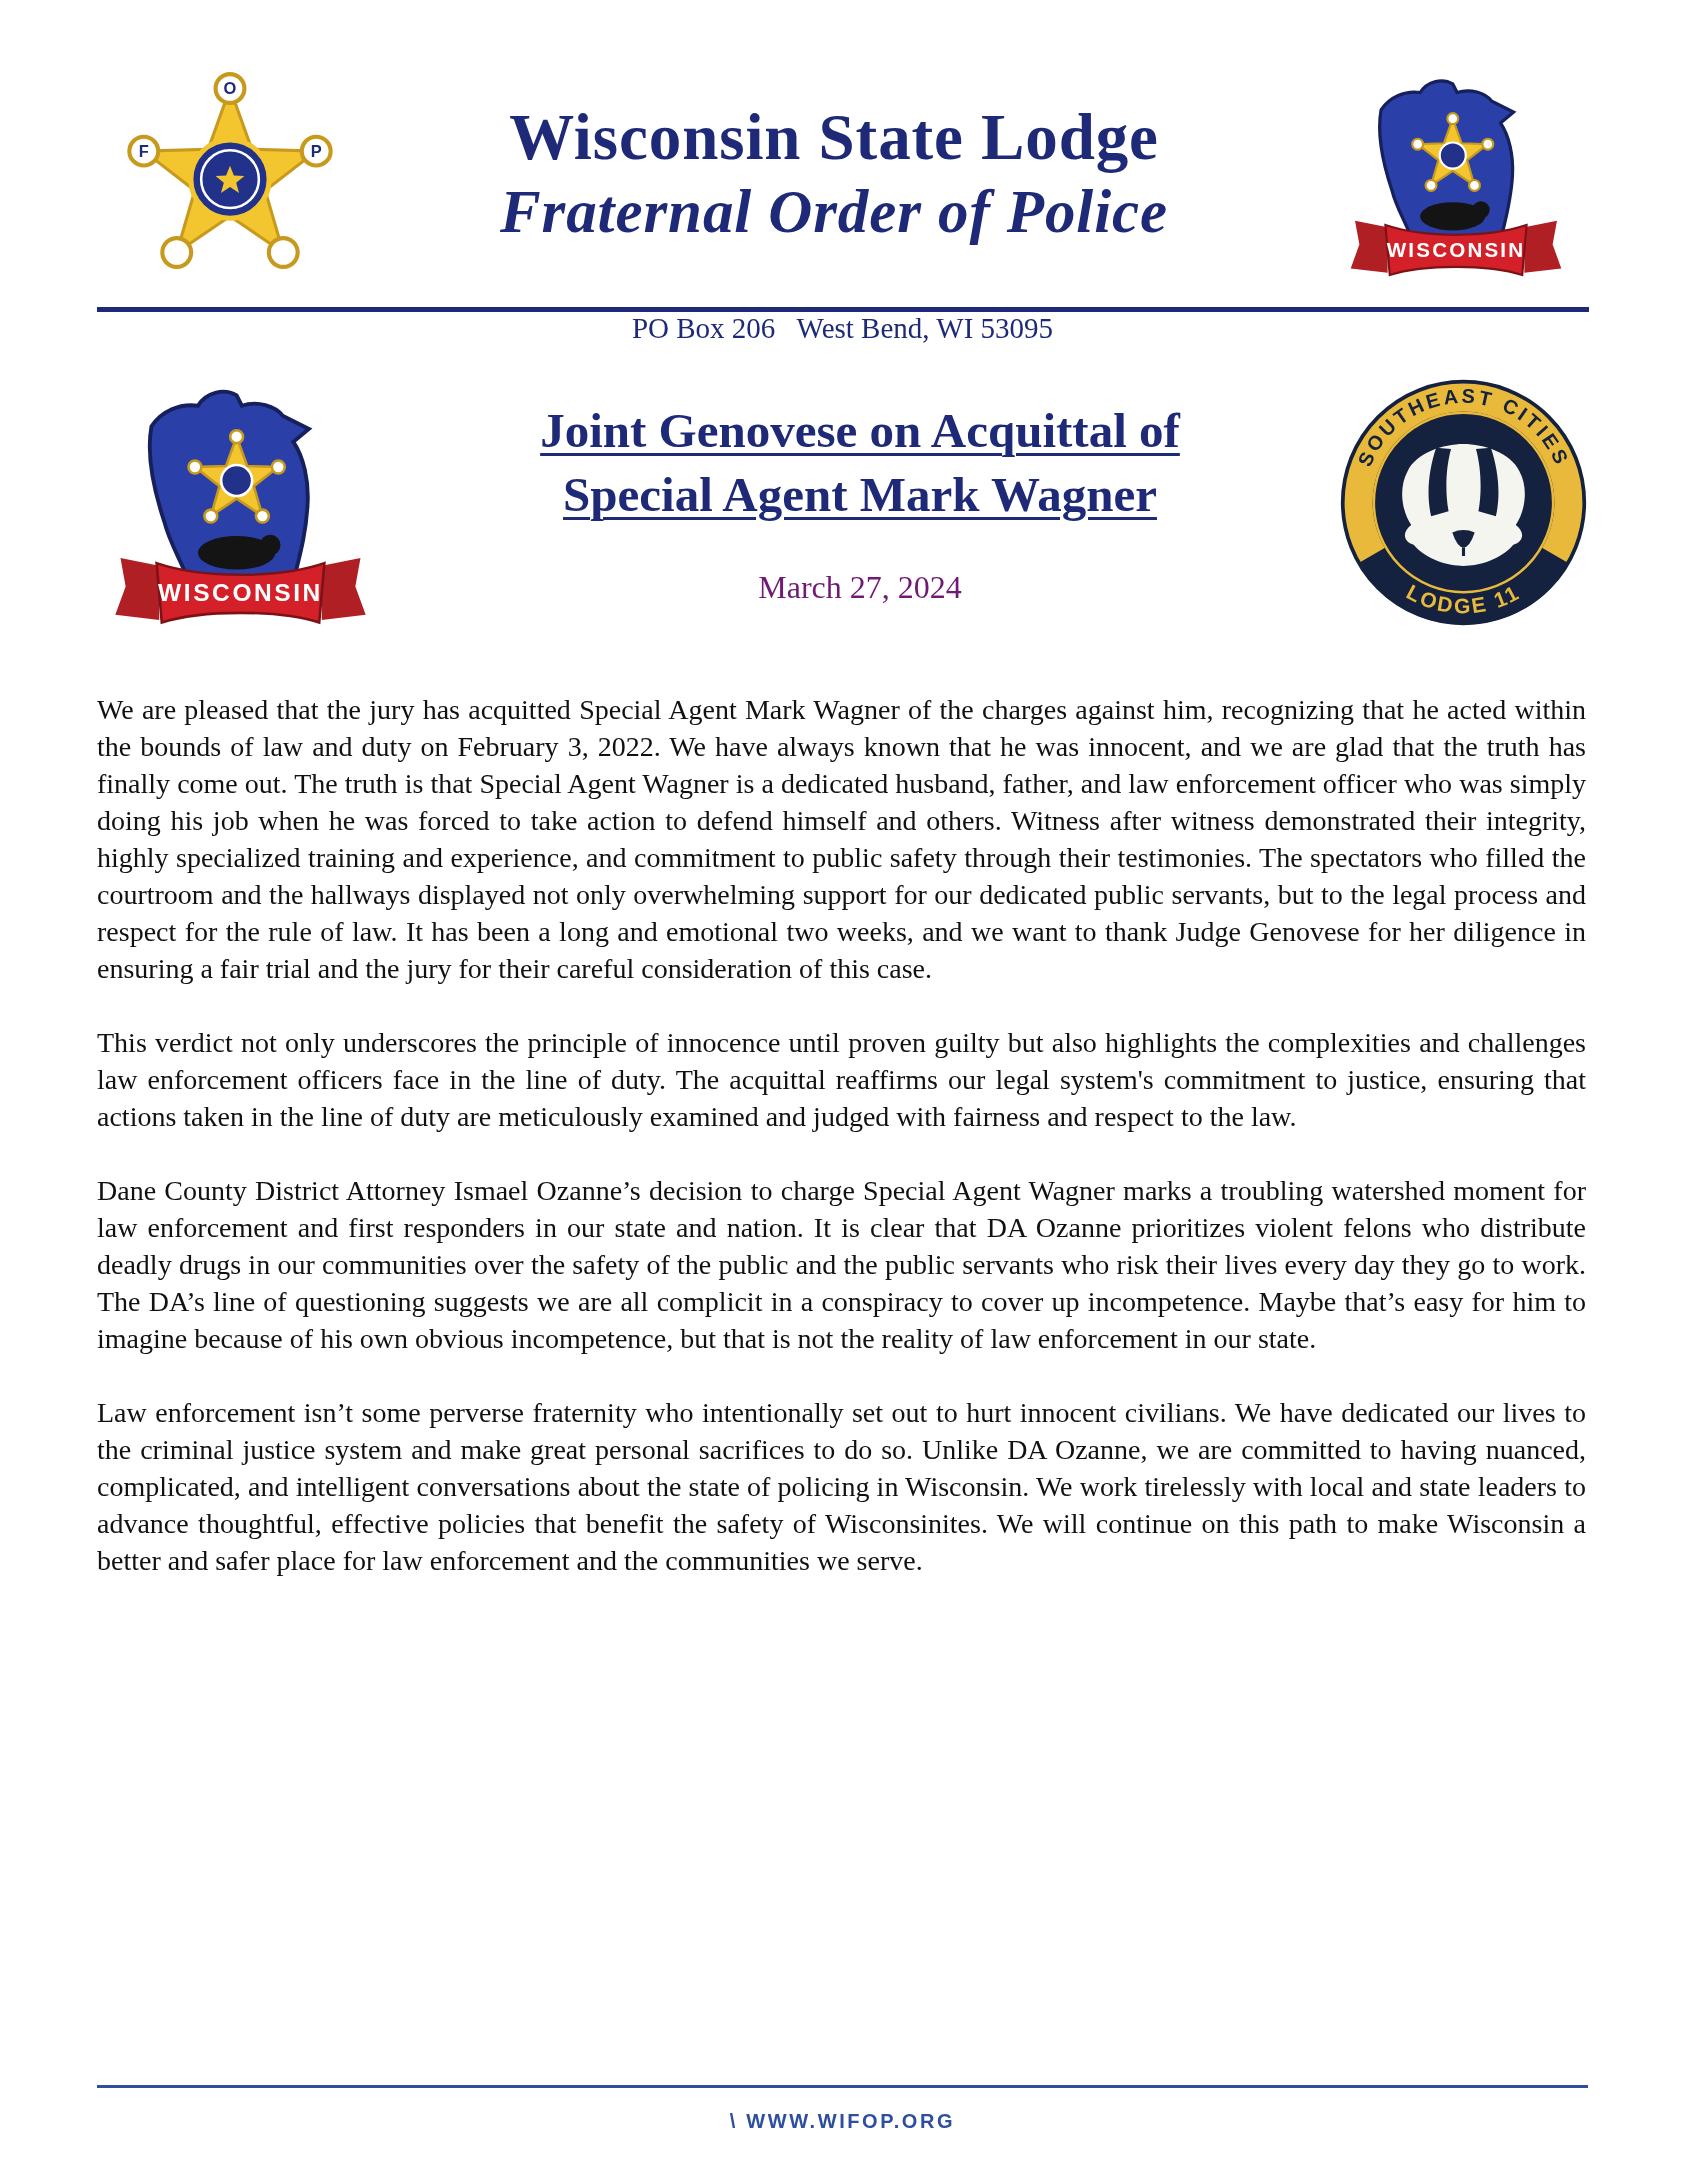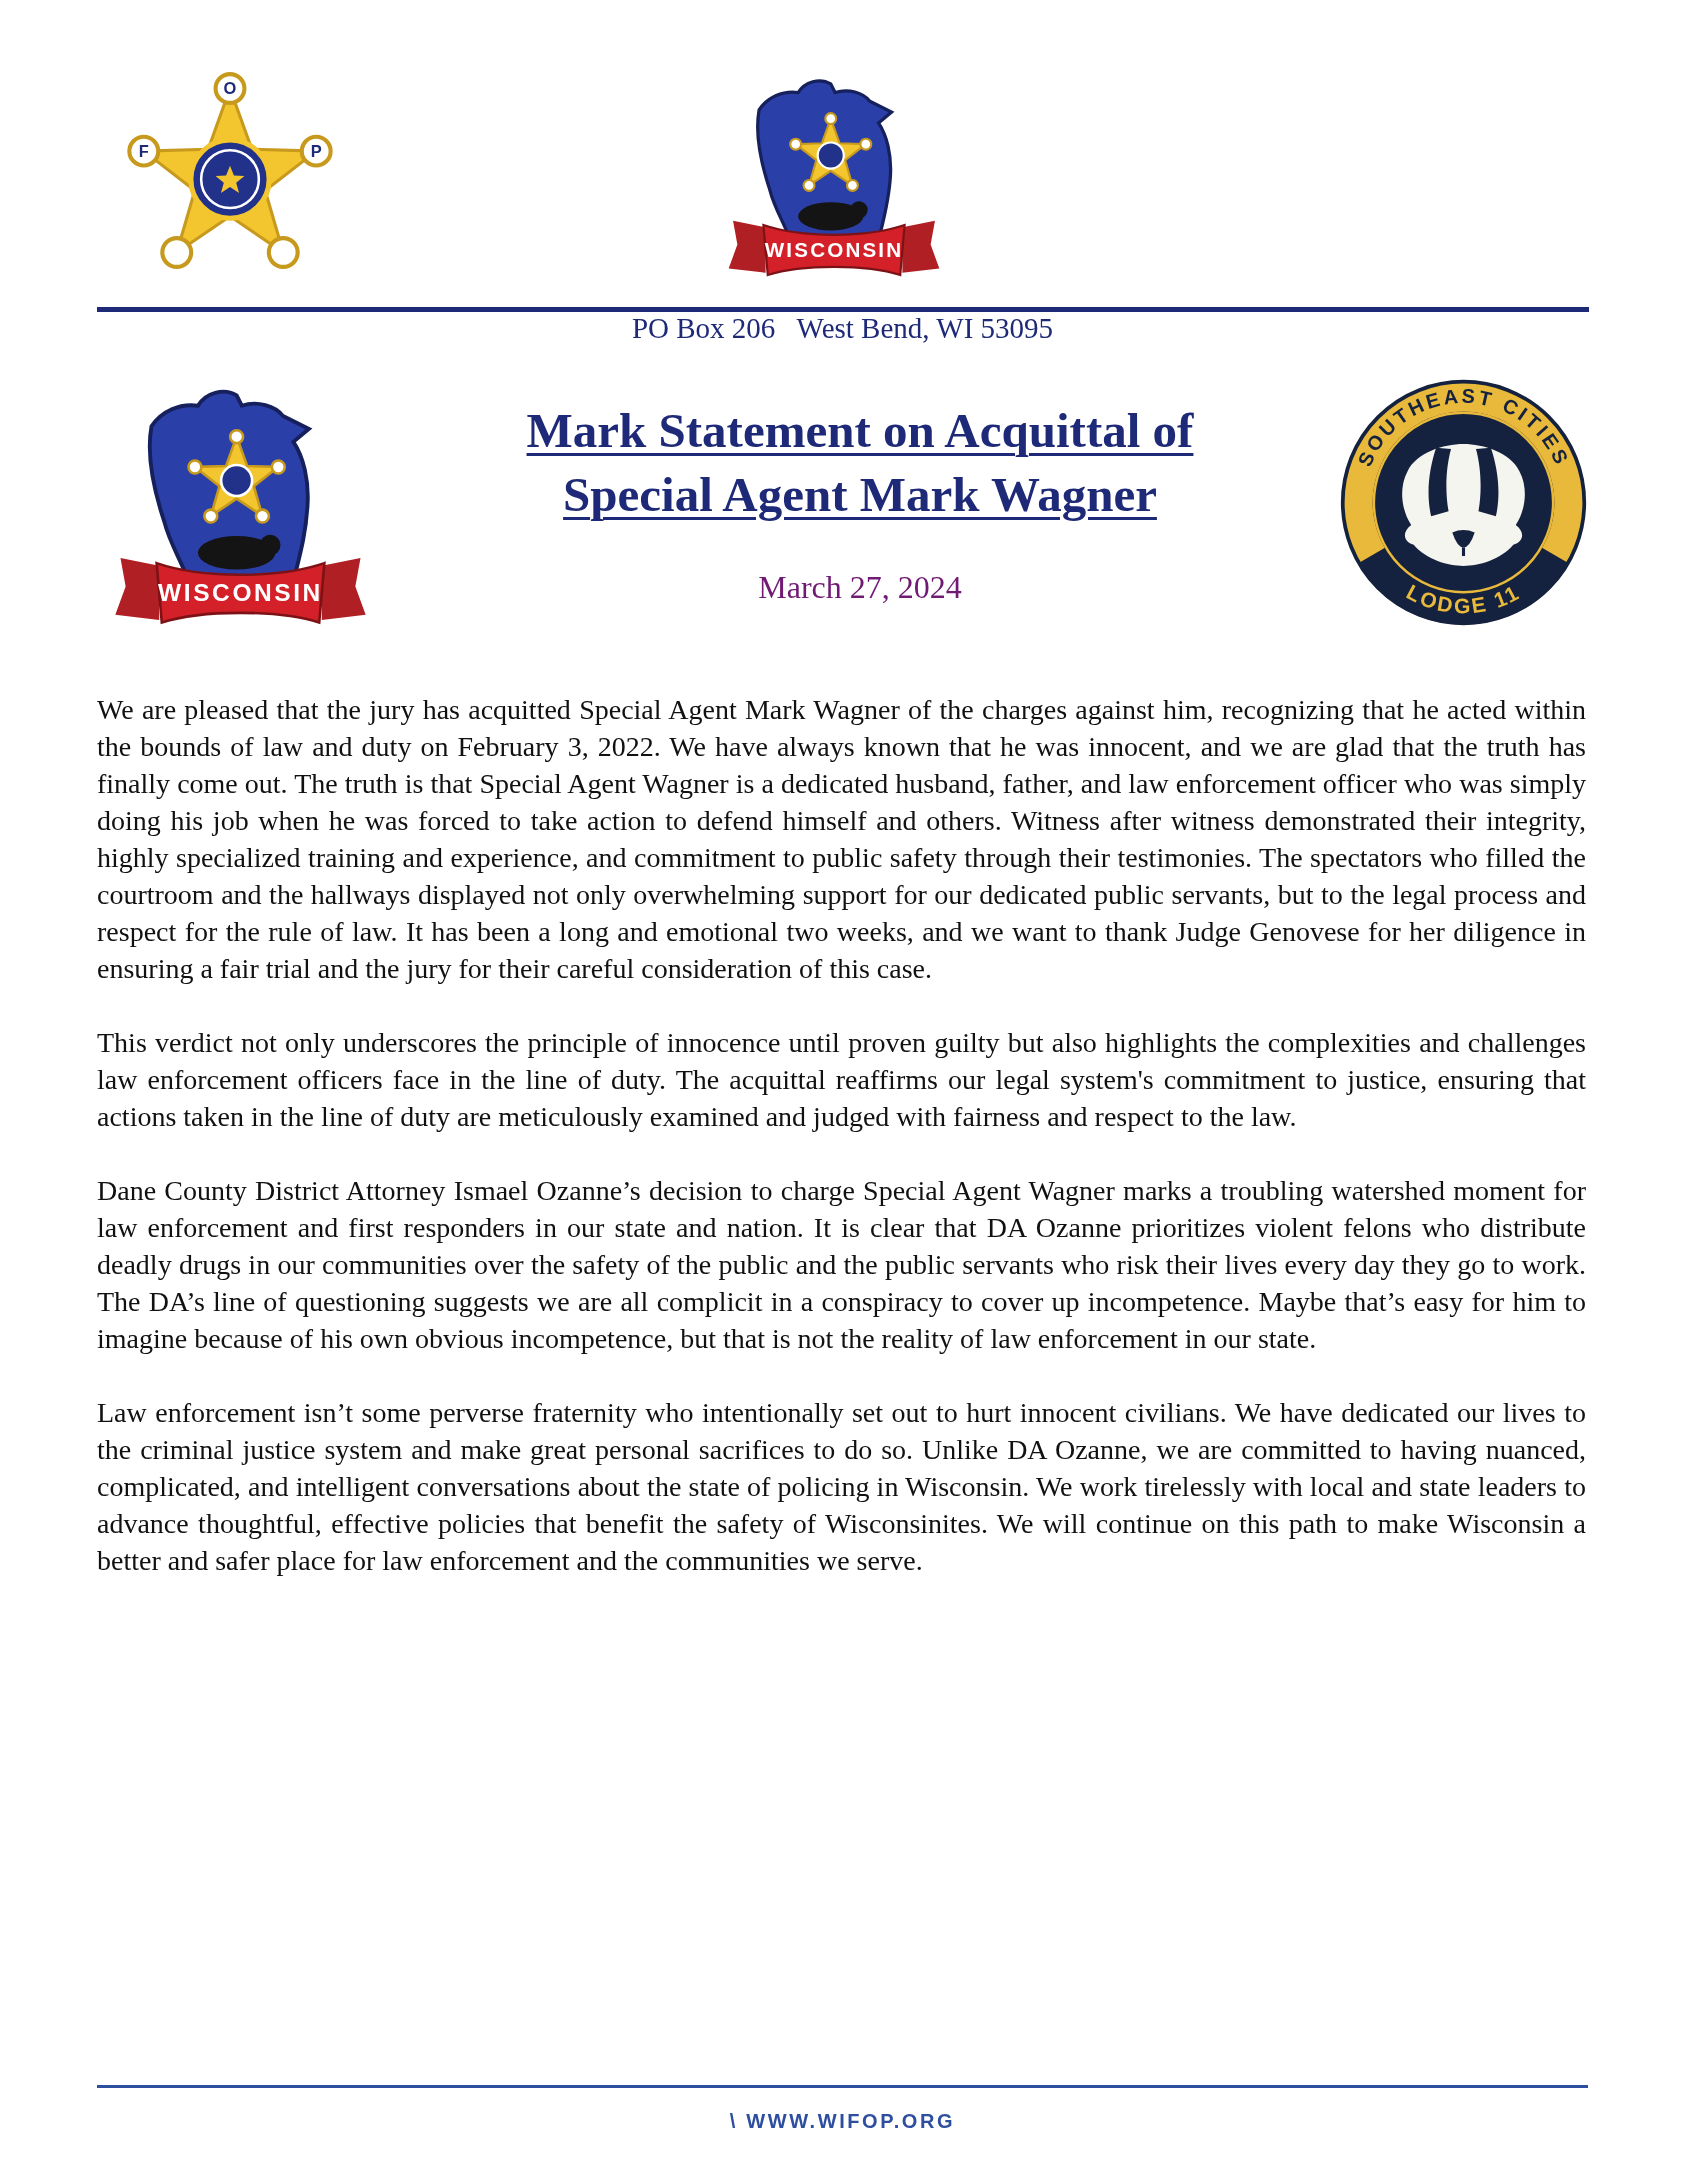--- a/index.html
+++ b/index.html
@@ -90,20 +90,24 @@
           <circle cx="16.3" cy="77.8" r="14" fill="#ffffff" stroke="#c79a1e" stroke-width="4"></circle>
           <text class="logo-text" x="16.3" y="83.5" font-size="16" text-anchor="middle" fill="#1e2a78">F</text>
           <text class="logo-text" x="100" y="22.5" font-size="16" text-anchor="middle" fill="#1e2a78">O</text>
           <text class="logo-text" x="183.7" y="83.5" font-size="16" text-anchor="middle" fill="#1e2a78">P</text>
           <circle cx="100" cy="105" r="38" fill="#223189" stroke="#f3c52e" stroke-width="5"></circle>
           <circle cx="100" cy="105" r="28" fill="none" stroke="#ffffff" stroke-width="2.5"></circle>
           <polygon points="100,92 103.8,101.5 114,102 106,108.5 108.8,118.5 100,112.5 91.2,118.5 94,108.5 86,102 96.2,101.5" fill="#f3c52e"></polygon>
         </svg>
       </div>
 
+      <div class="org-titles">
+        <div class="org-line1">Wisconsin State Lodge</div>
+        <div class="org-line2">Fraternal Order of Police</div>
+      </div>
 
       <div class="logo-box">
         <svg width="228" height="228" viewBox="0 0 210 210">
           <path d="M 36,46 C 44,34 58,28 72,30 C 78,20 92,16 102,22 L 106,30 C 118,26 132,30 138,38 L 158,48 L 146,58 C 154,70 158,88 157,106 C 156,126 152,142 148,158 L 146,164 L 64,164 C 58,148 50,136 46,120 C 38,96 32,68 36,46 Z" fill="#2b3fa8" stroke="#15205c" stroke-width="3"></path>
           <polygon points="102,54 110.2,76.7 134.3,77.5 115.3,92.3 122,115.5 102,102 82,115.5 88.7,92.3 69.7,77.5 93.8,76.7" fill="#f3c52e" stroke="#c79a1e" stroke-width="2"></polygon>
           <circle cx="102" cy="54" r="5" fill="#ffffff" stroke="#c79a1e" stroke-width="2"></circle>
           <circle cx="134.3" cy="77.5" r="5" fill="#ffffff" stroke="#c79a1e" stroke-width="2"></circle>
           <circle cx="122" cy="115.5" r="5" fill="#ffffff" stroke="#c79a1e" stroke-width="2"></circle>
           <circle cx="82" cy="115.5" r="5" fill="#ffffff" stroke="#c79a1e" stroke-width="2"></circle>
           <circle cx="69.7" cy="77.5" r="5" fill="#ffffff" stroke="#c79a1e" stroke-width="2"></circle>
@@ -138,21 +142,21 @@
         <circle cx="128" cy="138" r="8" fill="#141414"></circle>
         <path d="M 42,154 L 12,148 L 16,170 L 8,192 L 42,196 Z" fill="#b01f24"></path>
         <path d="M 168,154 L 198,148 L 194,170 L 202,192 L 168,196 Z" fill="#b01f24"></path>
         <path d="M 40,152 C 75,164 135,164 170,152 L 166,198 C 135,188 75,188 44,198 Z" fill="#d42028" stroke="#7d1216" stroke-width="2"></path>
         <text class="logo-text" x="105" y="181" font-size="19" text-anchor="middle" fill="#ffffff" letter-spacing="2">WISCONSIN</text>
       </svg>
     </div>
 
     <div class="statement-center">
       <div class="statement-title">
-        <div>Mark Statement on Acquittal of</div>
+        <div>Joint Genovese on Acquittal of</div>
         <div>Special Agent Mark Wagner</div>
       </div>
       <div class="statement-date">March 27, 2024</div>
     </div>
 
     <div class="logo-box">
       <svg width="249" height="249" viewBox="0 0 200 200">
         <circle cx="100" cy="100" r="97" fill="#e8b93a"></circle>
         <circle cx="100" cy="100" r="97" fill="none" stroke="#15223f" stroke-width="3"></circle>
         <circle cx="100" cy="100" r="73" fill="#15223f"></circle>

